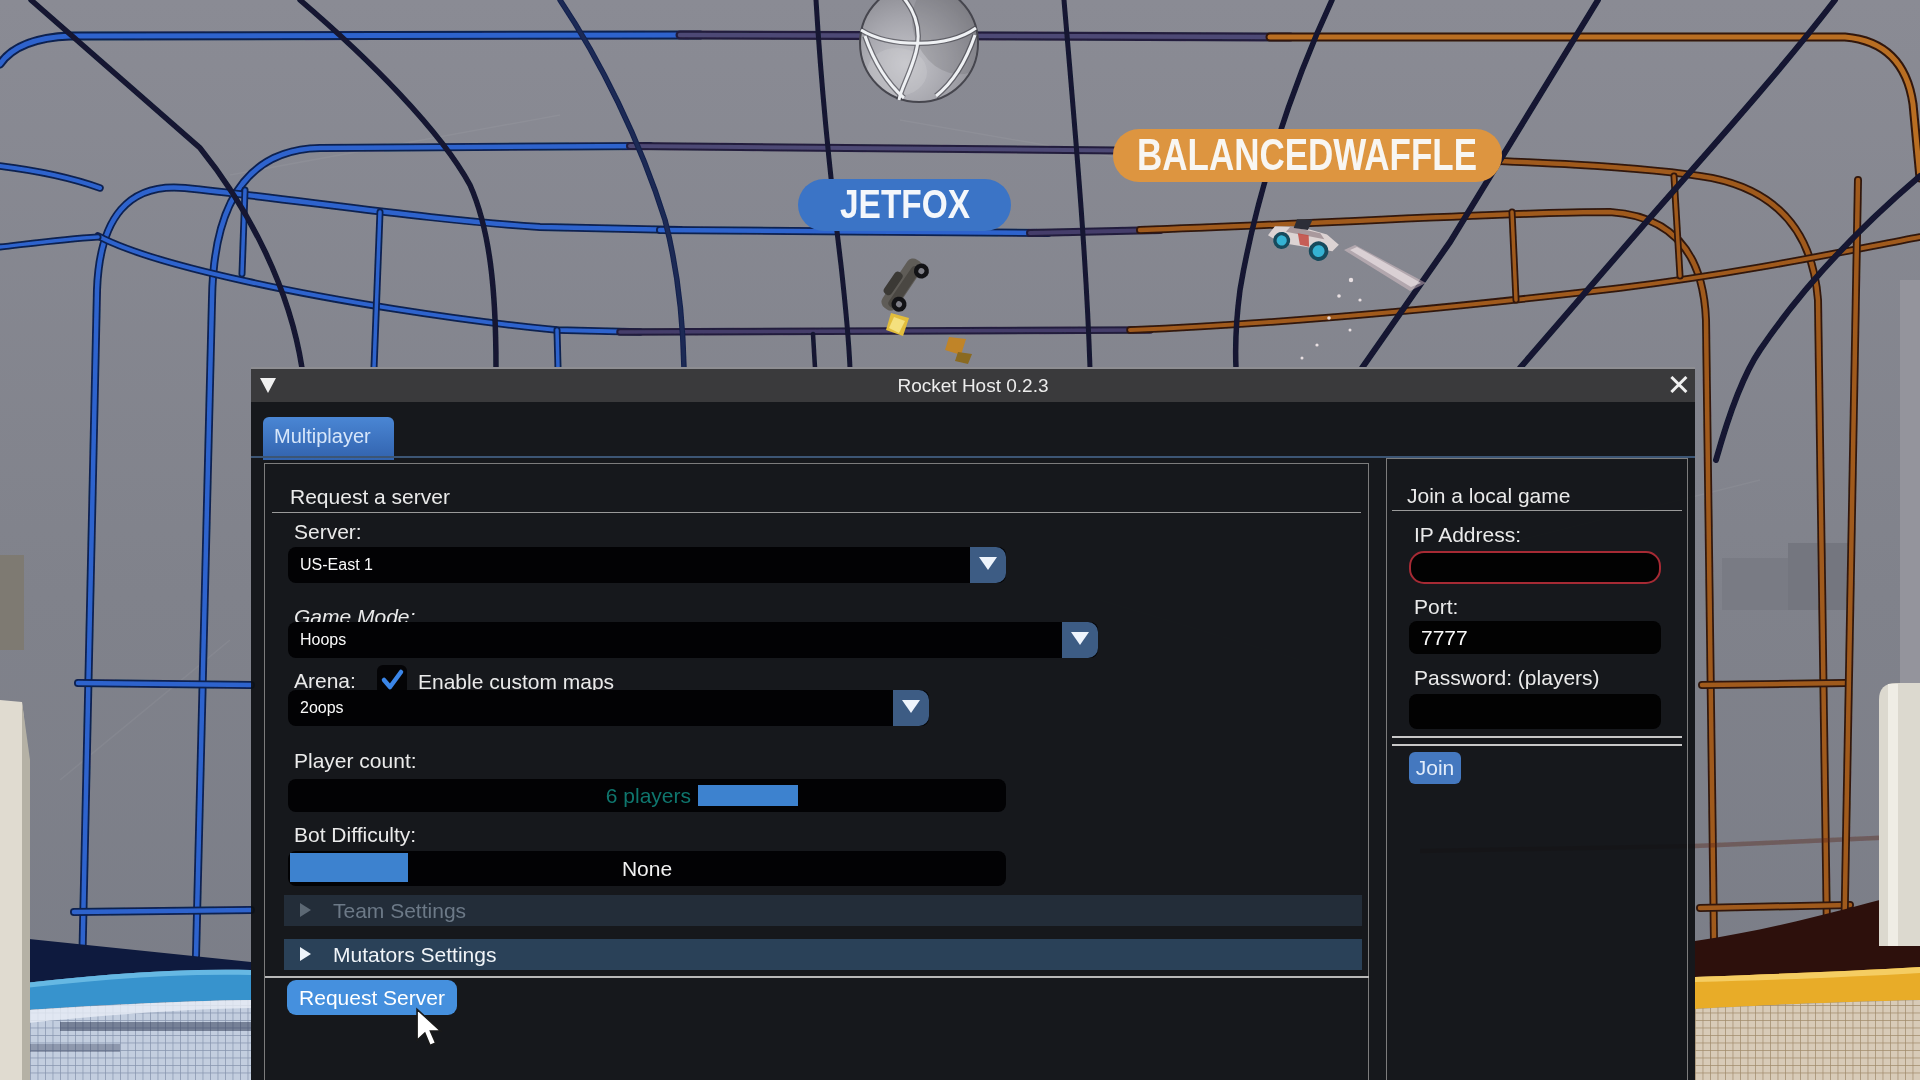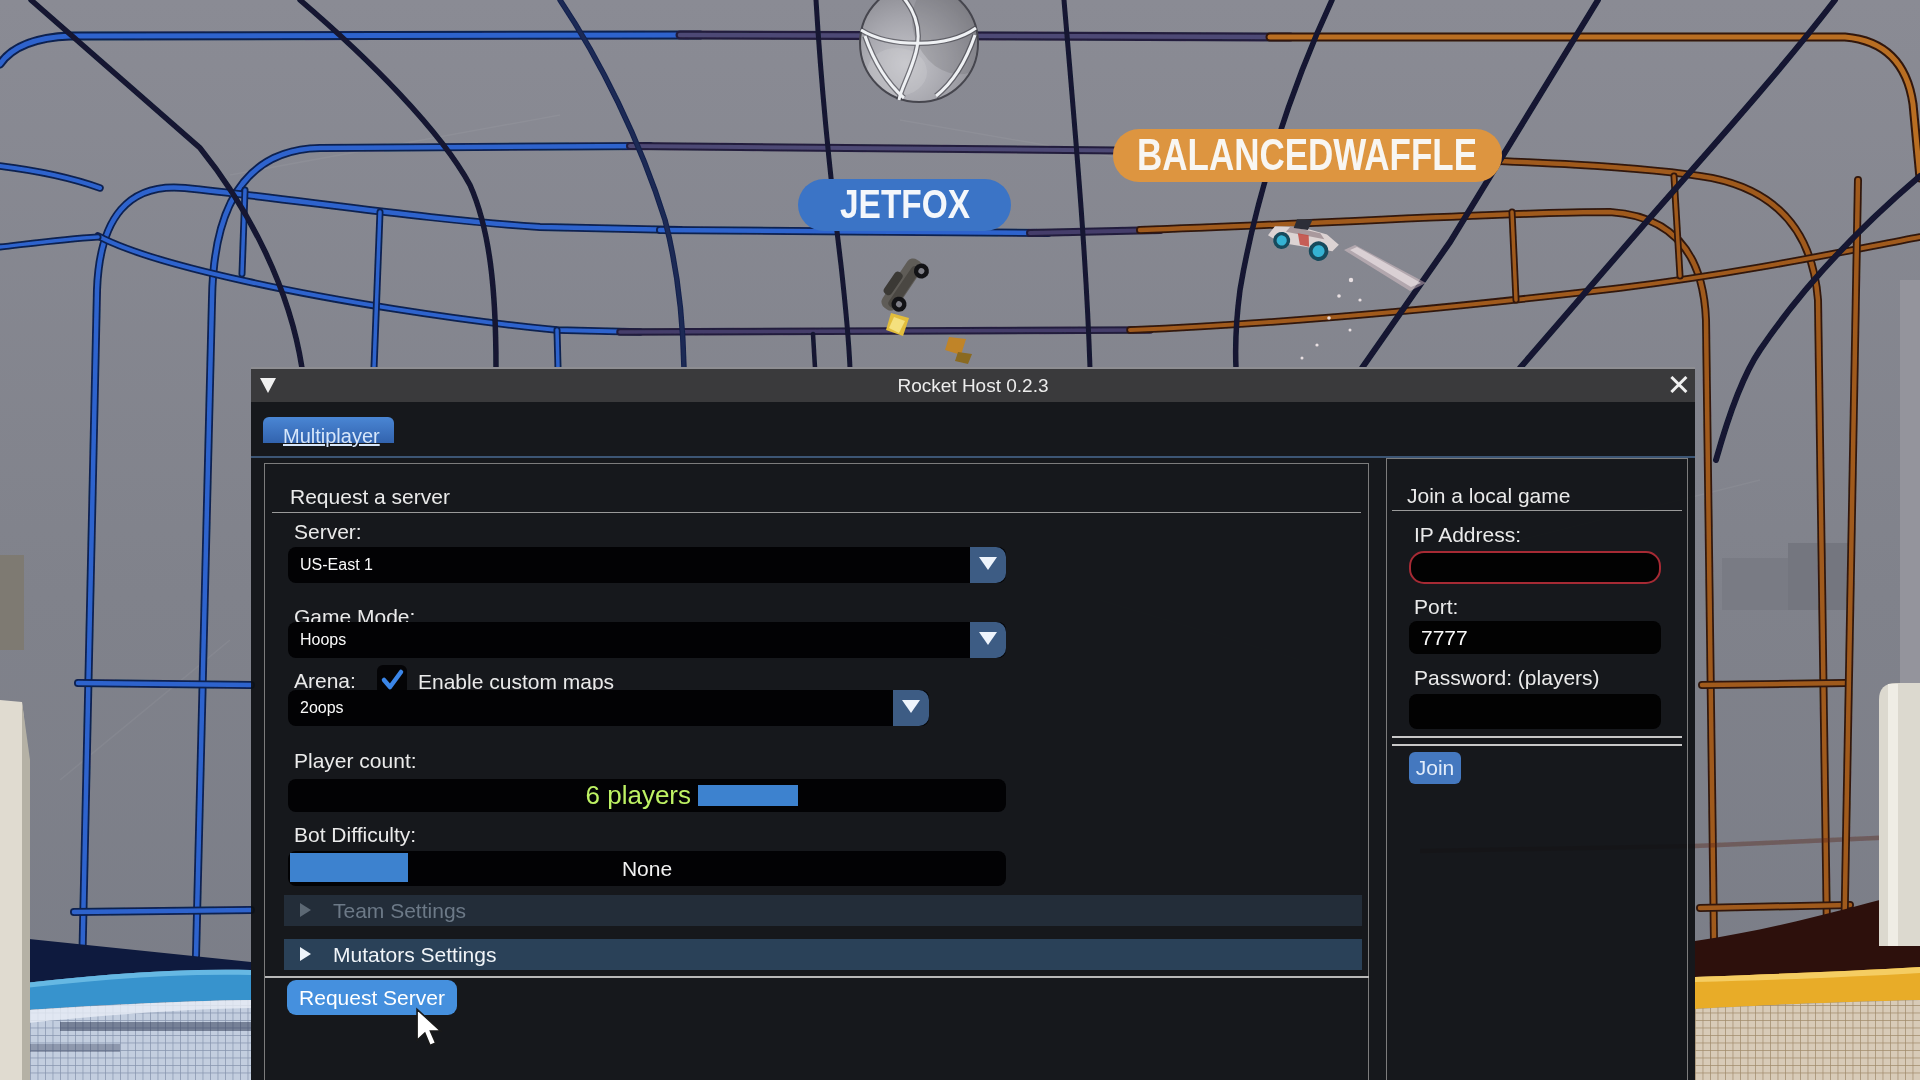--- a/index.html
+++ b/index.html
@@ -232,51 +232,51 @@
  </g>
 </svg>
 
 <div class="abs" style="left:251px;top:367px;width:1444px;height:2px;background:#8e8e92;"></div>
 <div class="abs" style="left:251px;top:369px;width:1444px;height:33px;background:#3a3a3c;">
   <div class="tri" style="left:9px;top:9px;border-left:8.5px solid transparent;border-right:8.5px solid transparent;border-top:15px solid #f0f0f0;"></div>
   <div style="text-align:center;font-size:19px;color:#ececec;line-height:33px;">Rocket Host 0.2.3</div>
   <div class="abs" style="right:4px;top:0;font-size:29px;color:#f0f0f0;line-height:33px;">✕</div>
 </div>
 <div class="abs" style="left:251px;top:402px;width:1444px;height:678px;background:rgba(14,16,19,0.93);"></div>
-<div class="abs" style="left:263px;top:417px;width:131px;height:26px;background:linear-gradient(#4a86d4,#3263ae);border-radius:6px 6px 0 0;padding-left:20px;line-height:39px;font-size:20px;color:#d6e6fa;box-sizing:border-box;text-decoration:underline;">Multiplayer</div>
+<div class="abs" style="left:263px;top:417px;width:131px;height:43px;background:linear-gradient(#4a86d4,#3263ae);border-radius:6px 6px 0 0;padding-left:11px;line-height:39px;font-size:20px;color:#d6e6fa;box-sizing:border-box;">Multiplayer</div>
 <div class="abs" style="left:251px;top:456px;width:1444px;height:2px;background:#3c5574;"></div>
 <div class="abs" style="left:264px;top:463px;width:1105px;height:640px;border:1px solid #7c7c7c;box-sizing:border-box;"></div>
 <div class="abs" style="left:1386px;top:458px;width:302px;height:640px;border:1px solid #7c7c7c;box-sizing:border-box;"></div>
 
 <div class="lbl" style="left:290px;top:485px;">Request a server</div>
 <div class="abs" style="left:272px;top:512px;width:1089px;height:1px;background:#9a9a9a;"></div>
 <div class="lbl" style="left:294px;top:520px;">Server:</div>
 <div class="dd" style="left:288px;top:547px;width:718px;">
       <div class="txt">US-East 1</div>
       <div class="ddbtn"></div>
     </div>
-<div class="lbl" style="left:294px;top:605px;">Game Mode:</div>
-<div class="dd" style="left:288px;top:622px;width:718px;">
+<div class="lbl" style="left:294px;top:605px;font-style:italic;">Game Mode:</div>
+<div class="dd" style="left:288px;top:622px;width:810px;">
       <div class="txt">Hoops</div>
       <div class="ddbtn"></div>
     </div>
 <div class="lbl" style="left:294px;top:669px;">Arena:</div>
 <div class="abs" style="left:377px;top:665px;width:30px;height:30px;background:#040406;border-radius:6px;">
  <svg width="30" height="30">
         <path d="M7 15 L13 22 L24 7" fill="none" stroke="#3b86e8" stroke-width="4.5" stroke-linecap="round" stroke-linejoin="round"></path>
       </svg>
 </div>
 <div class="lbl" style="left:418px;top:670px;">Enable custom maps</div>
 <div class="dd" style="left:288px;top:690px;width:641px;">
       <div class="txt">2oops</div>
       <div class="ddbtn"></div>
     </div>
 <div class="lbl" style="left:294px;top:749px;">Player count:</div>
 <div class="abs" style="left:288px;top:779px;width:718px;height:33px;background:#020204;border-radius:8px;">
- <div class="abs" style="right:315px;top:0;line-height:33px;font-size:26px;color:#bef264;">6 players</div>
+ <div class="abs" style="right:315px;top:0;line-height:33px;font-size:21px;color:#0f766e;">6 players</div>
  <div class="abs" style="left:410px;top:6px;width:100px;height:21px;background:#3d82cf;"></div>
 </div>
 <div class="lbl" style="left:294px;top:823px;">Bot Difficulty:</div>
 <div class="abs" style="left:288px;top:851px;width:718px;height:35px;background:#020204;border-radius:8px;">
  <div class="abs" style="left:2px;top:2px;width:118px;height:29px;background:#3d82cf;"></div>
  <div style="text-align:center;line-height:35px;font-size:21px;color:#f2f2f2;">None</div>
 </div>
 <div class="abs" style="left:284px;top:895px;width:1078px;height:31px;background:#232d39;">
  <div class="tri" style="left:16px;top:8px;border-top:7px solid transparent;border-bottom:7px solid transparent;border-left:11px solid #5c6874;"></div>
  <div class="abs" style="left:49px;top:0;line-height:31px;font-size:21px;color:#6c7987;">Team Settings</div>

